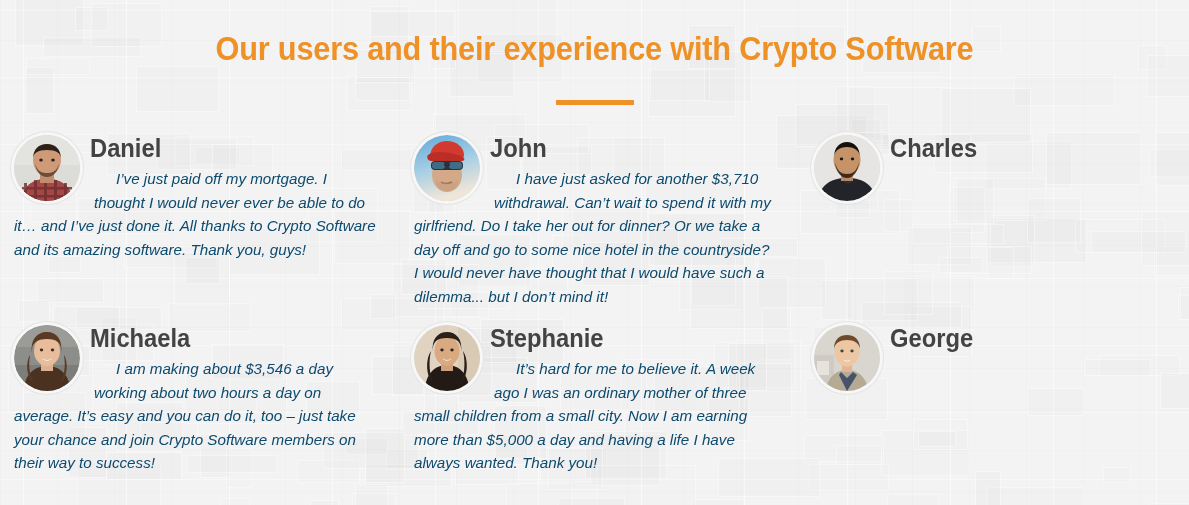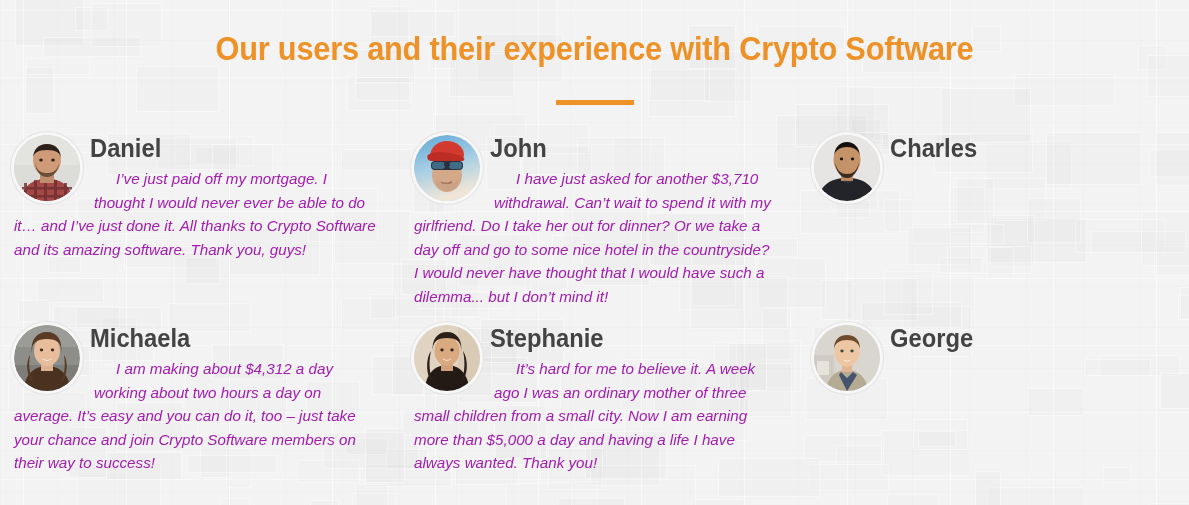--- a/index.html
+++ b/index.html
@@ -116,21 +116,21 @@
     font-family: "Liberation Sans Narrow", "Liberation Sans", sans-serif;
     letter-spacing: 0px;
     transform: scaleX(0.95);
     transform-origin: left center;
   }
   .t-text {
     margin: 0;
     font-size: 15.2px;
     line-height: 23.5px;
     font-style: italic;
-    color: #a21caf;
+    color: #0c4a6e;
     text-indent: 22px;
   }
 </style>
 </head>
 <body>
 
 <div class="bg-texture"></div>
 <div class="bg-blocks" id="bgblocks">
     <i style="left:196px;top:148px;width:43px;height:15px;background:rgba(0,0,0,0.022)"></i>
     <i style="left:852px;top:120px;width:28px;height:31px;background:rgba(0,0,0,0.019)"></i>
@@ -441,21 +441,21 @@
             <ellipse cx="33" cy="26" rx="13" ry="15" fill="#e7bd9b"></ellipse>
             <path d="M18 28c-2-13 5-21 15-21s16 8 14 21c1-10-4-14-14-14s-16 4-15 14z" fill="#5a3a24"></path>
             <path d="M16 30c-2 12 0 22 4 28-7-4-9-20-4-28zM50 30c2 12 0 22-4 28 7-4 9-20 4-28z" fill="#5a3a24"></path>
             <ellipse cx="27.5" cy="25" rx="1.7" ry="1.4" fill="#3d2c1e"></ellipse>
             <ellipse cx="38.5" cy="25" rx="1.7" ry="1.4" fill="#3d2c1e"></ellipse>
             <path d="M28 33c2 2.6 8 2.6 10 0 -1 3.6-9 3.6-10 0z" fill="#fff" opacity=".85"></path>
           </g>
         </svg>
       </div>
       <h3 class="t-name">Michaela</h3>
-      <p class="t-text">I am making about $4,312 a day working about two hours a day on average. It’s easy and you can do it, too – just take your chance and join Crypto Software members on their way to success!</p>
+      <p class="t-text">I am making about $3,546 a day working about two hours a day on average. It’s easy and you can do it, too – just take your chance and join Crypto Software members on their way to success!</p>
     </div>
 
     <div class="t-cell row2">
       <div class="avatar">
         <svg viewBox="0 0 66 66">
           <defs>
               <clipPath id="c5">
                 <circle cx="33" cy="33" r="33"></circle>
               </clipPath>
             </defs>

